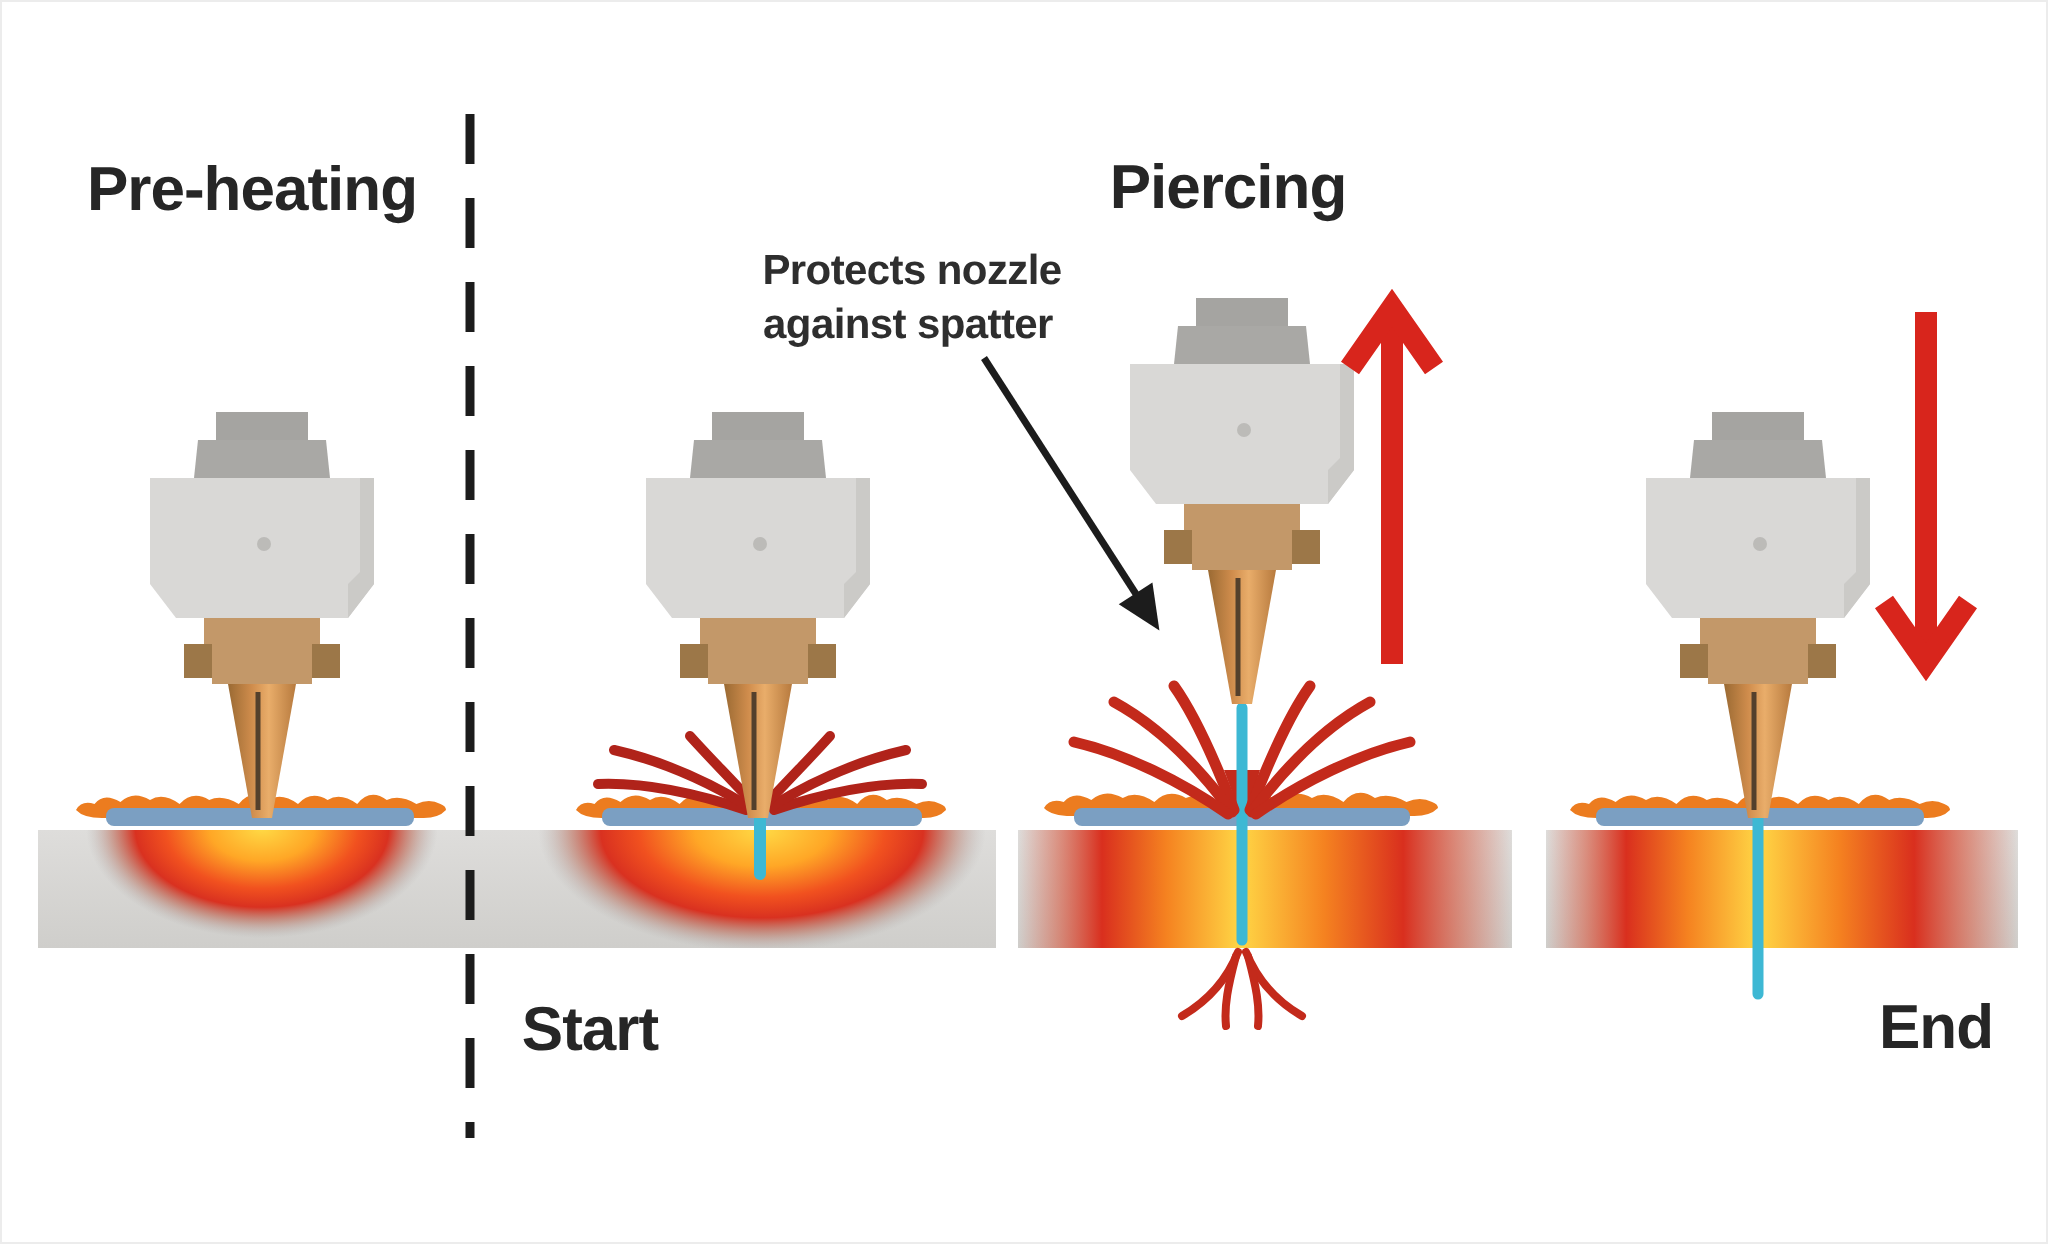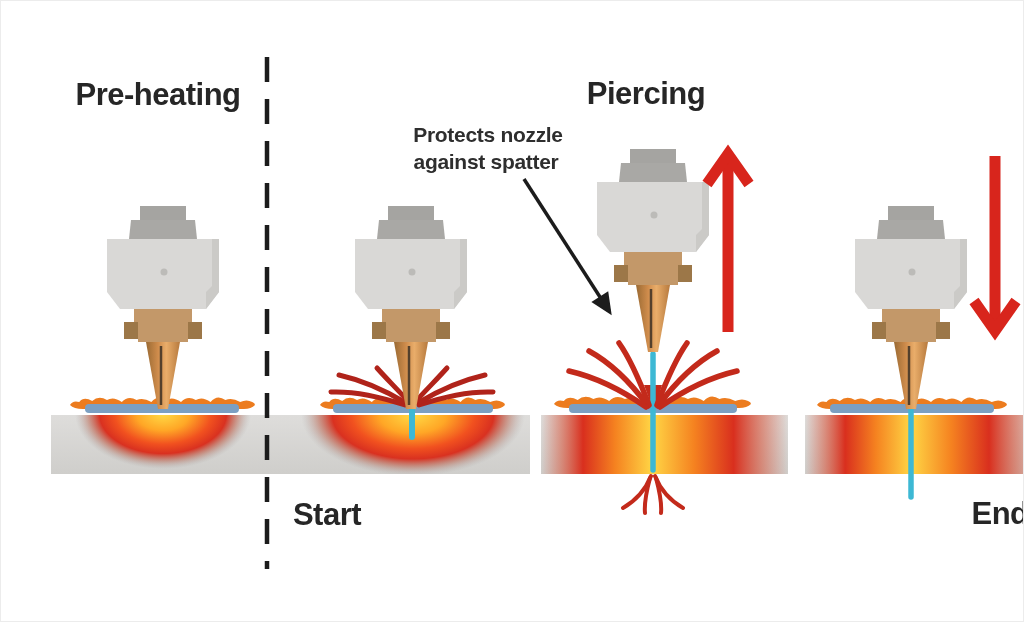--- a/index.html
+++ b/index.html
@@ -1,16 +1,16 @@
 <!DOCTYPE html>
 <html><head>
 <meta charset="utf-8">
 <style>
   html,body{margin:0;padding:0;background:#ffffff;}
-  .canvas{position:relative;width:1024px;height:622px;background:#ffffff;border:1px solid #ececec;box-sizing:border-box;overflow:hidden;padding-left:32px;}
+  .canvas{position:relative;width:1024px;height:622px;background:#ffffff;border:1px solid #ececec;box-sizing:border-box;overflow:hidden;}
   svg{display:block;}
   .title{font-family:"Liberation Sans",sans-serif;font-weight:700;font-size:31px;fill:#262626;letter-spacing:-0.5px;}
   .note{font-family:"Liberation Sans",sans-serif;font-weight:700;font-size:21px;fill:#2e2e2e;letter-spacing:-0.3px;}
 </style>
 </head>
 <body>
 
 <div class="canvas">
 <svg width="1022" height="620" viewBox="0 0 1022 620">
   <defs>

